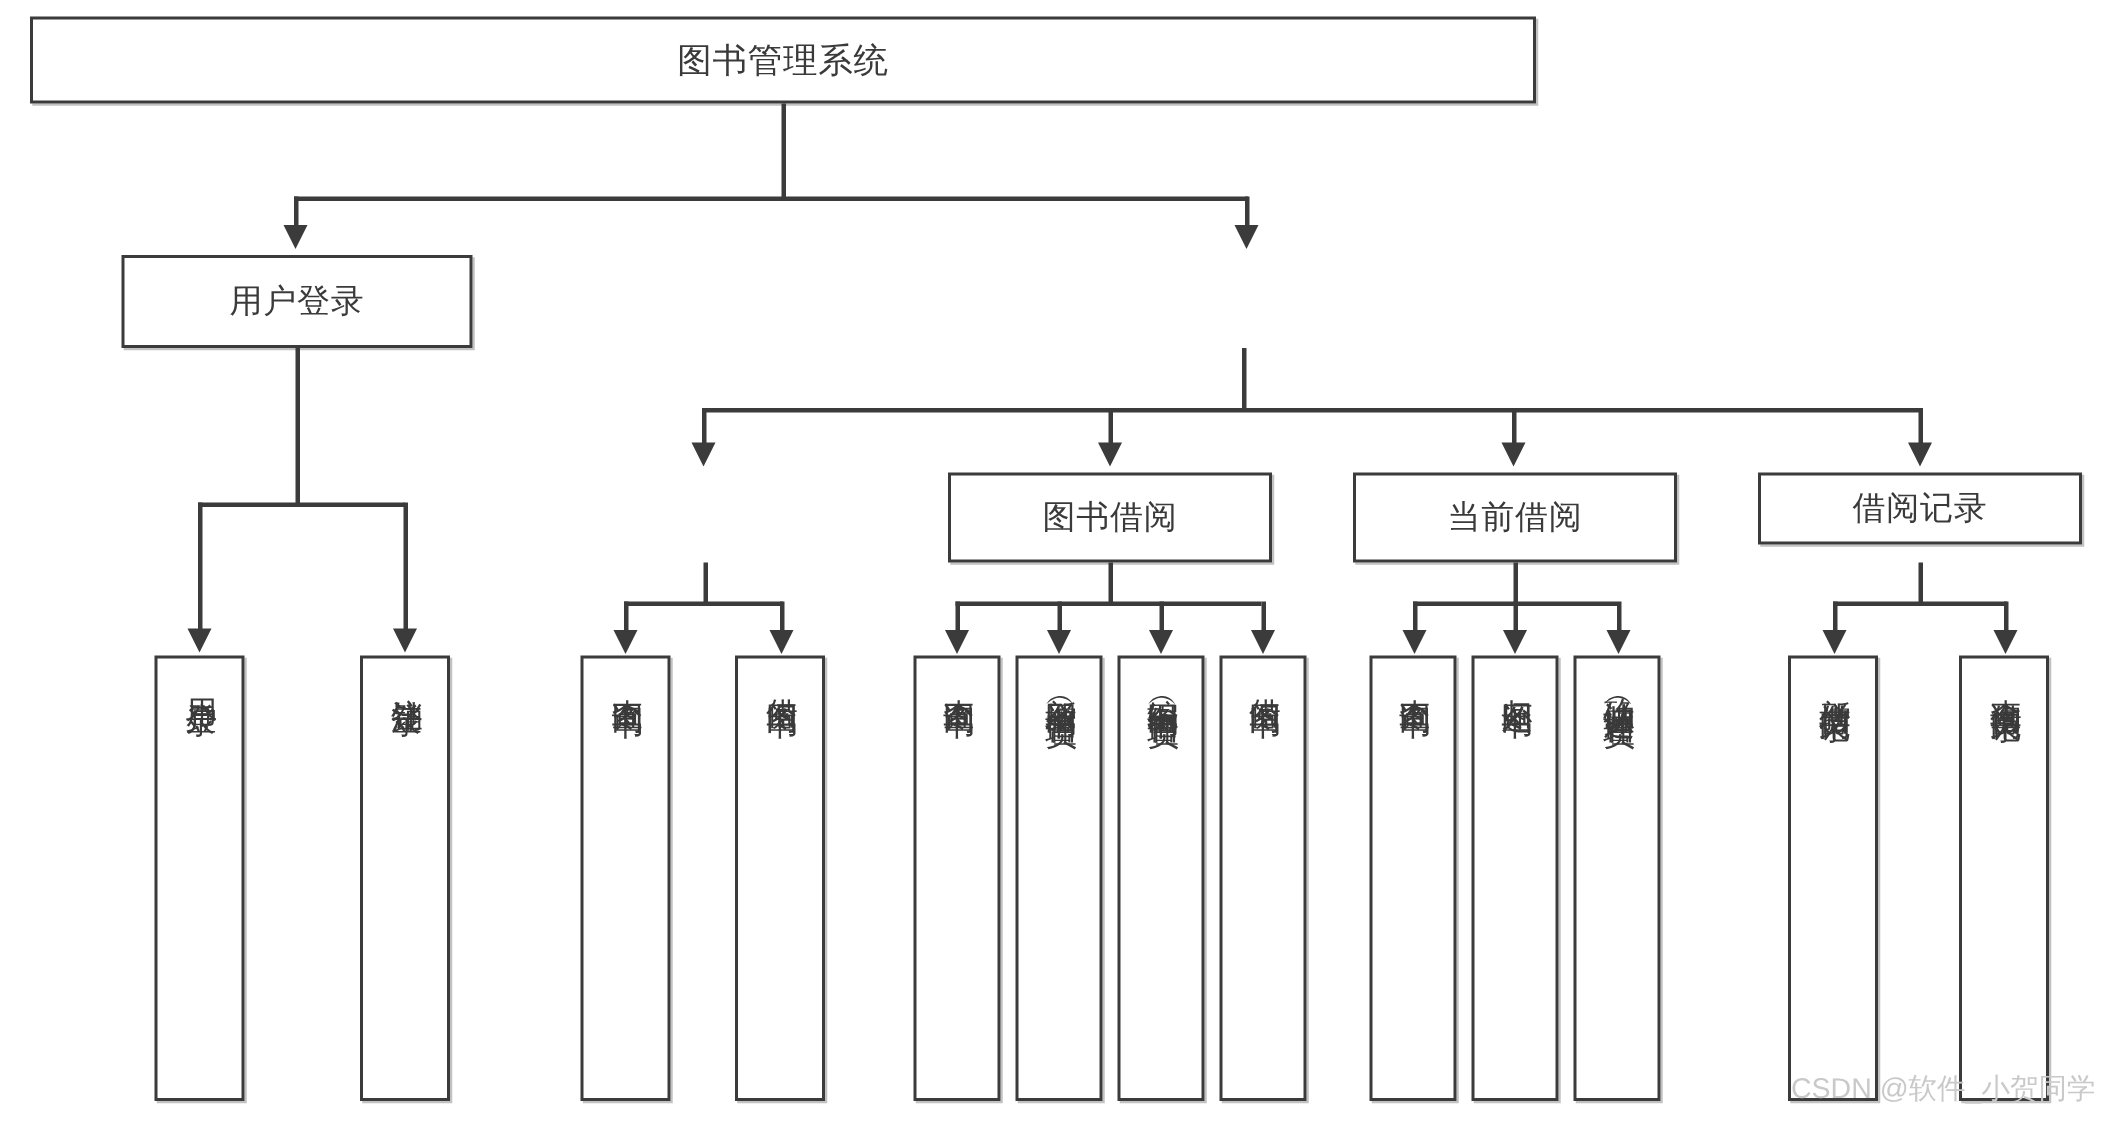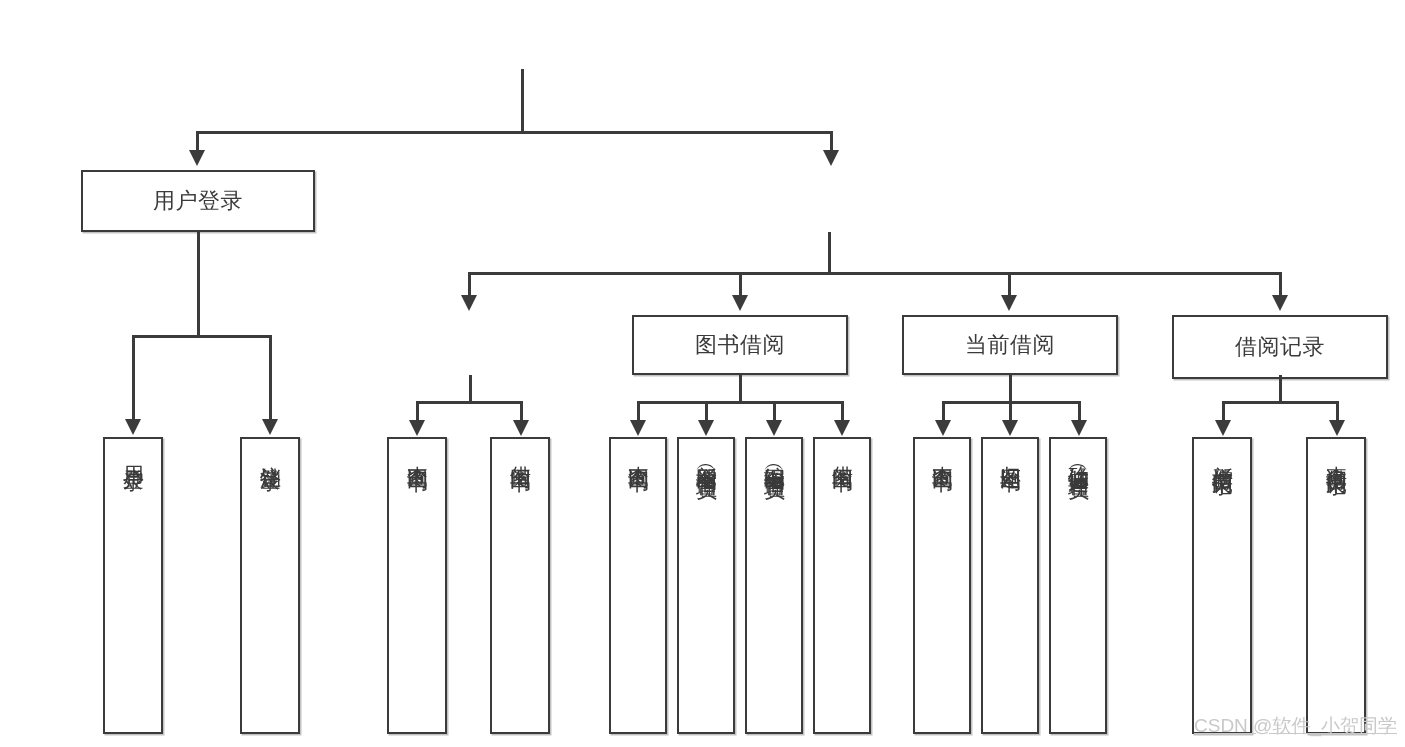--- a/index.html
+++ b/index.html
@@ -71,20 +71,23 @@
     font-size:19px;
     white-space:nowrap;
     pointer-events:none;
   }
 </style>
 </head>
 <body>
 
 <div id="canvas">
 
+  <div class="node horiz title" style="left:20px;top:11px;width:1004px;height:58px;">
+    <span class="lbl">图书管理系统</span>
+  </div>
 
   <div class="ln v" style="left:521px;top:69px;height:63px;"></div>
   <div class="ln h" style="left:196px;top:131px;width:636px;"></div>
   <div class="ln v" style="left:196px;top:131px;height:20px;"></div>
   <div class="arrow" style="left:189px;top:150px;"></div>
   <div class="ln v" style="left:830px;top:131px;height:20px;"></div>
   <div class="arrow" style="left:823px;top:150px;"></div>
 
   <div class="node horiz" style="left:81px;top:170px;width:234px;height:62px;">
     <span class="lbl">用户登录</span>
@@ -107,21 +110,21 @@
   <div class="arrow" style="left:1001px;top:295px;"></div>
   <div class="ln v" style="left:1279px;top:272px;height:24px;"></div>
   <div class="arrow" style="left:1272px;top:295px;"></div>
 
   <div class="node horiz" style="left:632px;top:315px;width:216px;height:60px;">
     <span class="lbl">图书借阅</span>
   </div>
   <div class="node horiz" style="left:902px;top:315px;width:216px;height:60px;">
     <span class="lbl">当前借阅</span>
   </div>
-  <div class="node horiz" style="left:1172px;top:315px;width:216px;height:64px;">
+  <div class="node horiz" style="left:1172px;top:315px;width:216px;height:48px;">
     <span class="lbl">借阅记录</span>
   </div>
 
   <div class="ln v" style="left:469px;top:375px;height:28px;"></div>
   <div class="ln h" style="left:416px;top:401px;width:106px;"></div>
   <div class="ln v" style="left:416px;top:401px;height:20px;"></div>
   <div class="arrow" style="left:409px;top:420px;"></div>
   <div class="ln v" style="left:520px;top:401px;height:20px;"></div>
   <div class="arrow" style="left:513px;top:420px;"></div>
 
@@ -189,15 +192,15 @@
     <span class="lbl">确认归还（管理员）</span>
   </div>
 
   <div class="node vert" style="left:1192px;top:437px;width:60px;height:297px;">
     <span class="lbl">新增借阅记录</span>
   </div>
   <div class="node vert" style="left:1306px;top:437px;width:60px;height:297px;">
     <span class="lbl">查询借阅记录</span>
   </div>
 
-  <div id="watermark" style="left:1194px;top:713px;text-decoration:underline;">CSDN @软件_小贺同学</div>
+  <div id="watermark" style="left:1194px;top:713px;">CSDN @软件_小贺同学</div>
 
 </div>
 
 </body></html>

